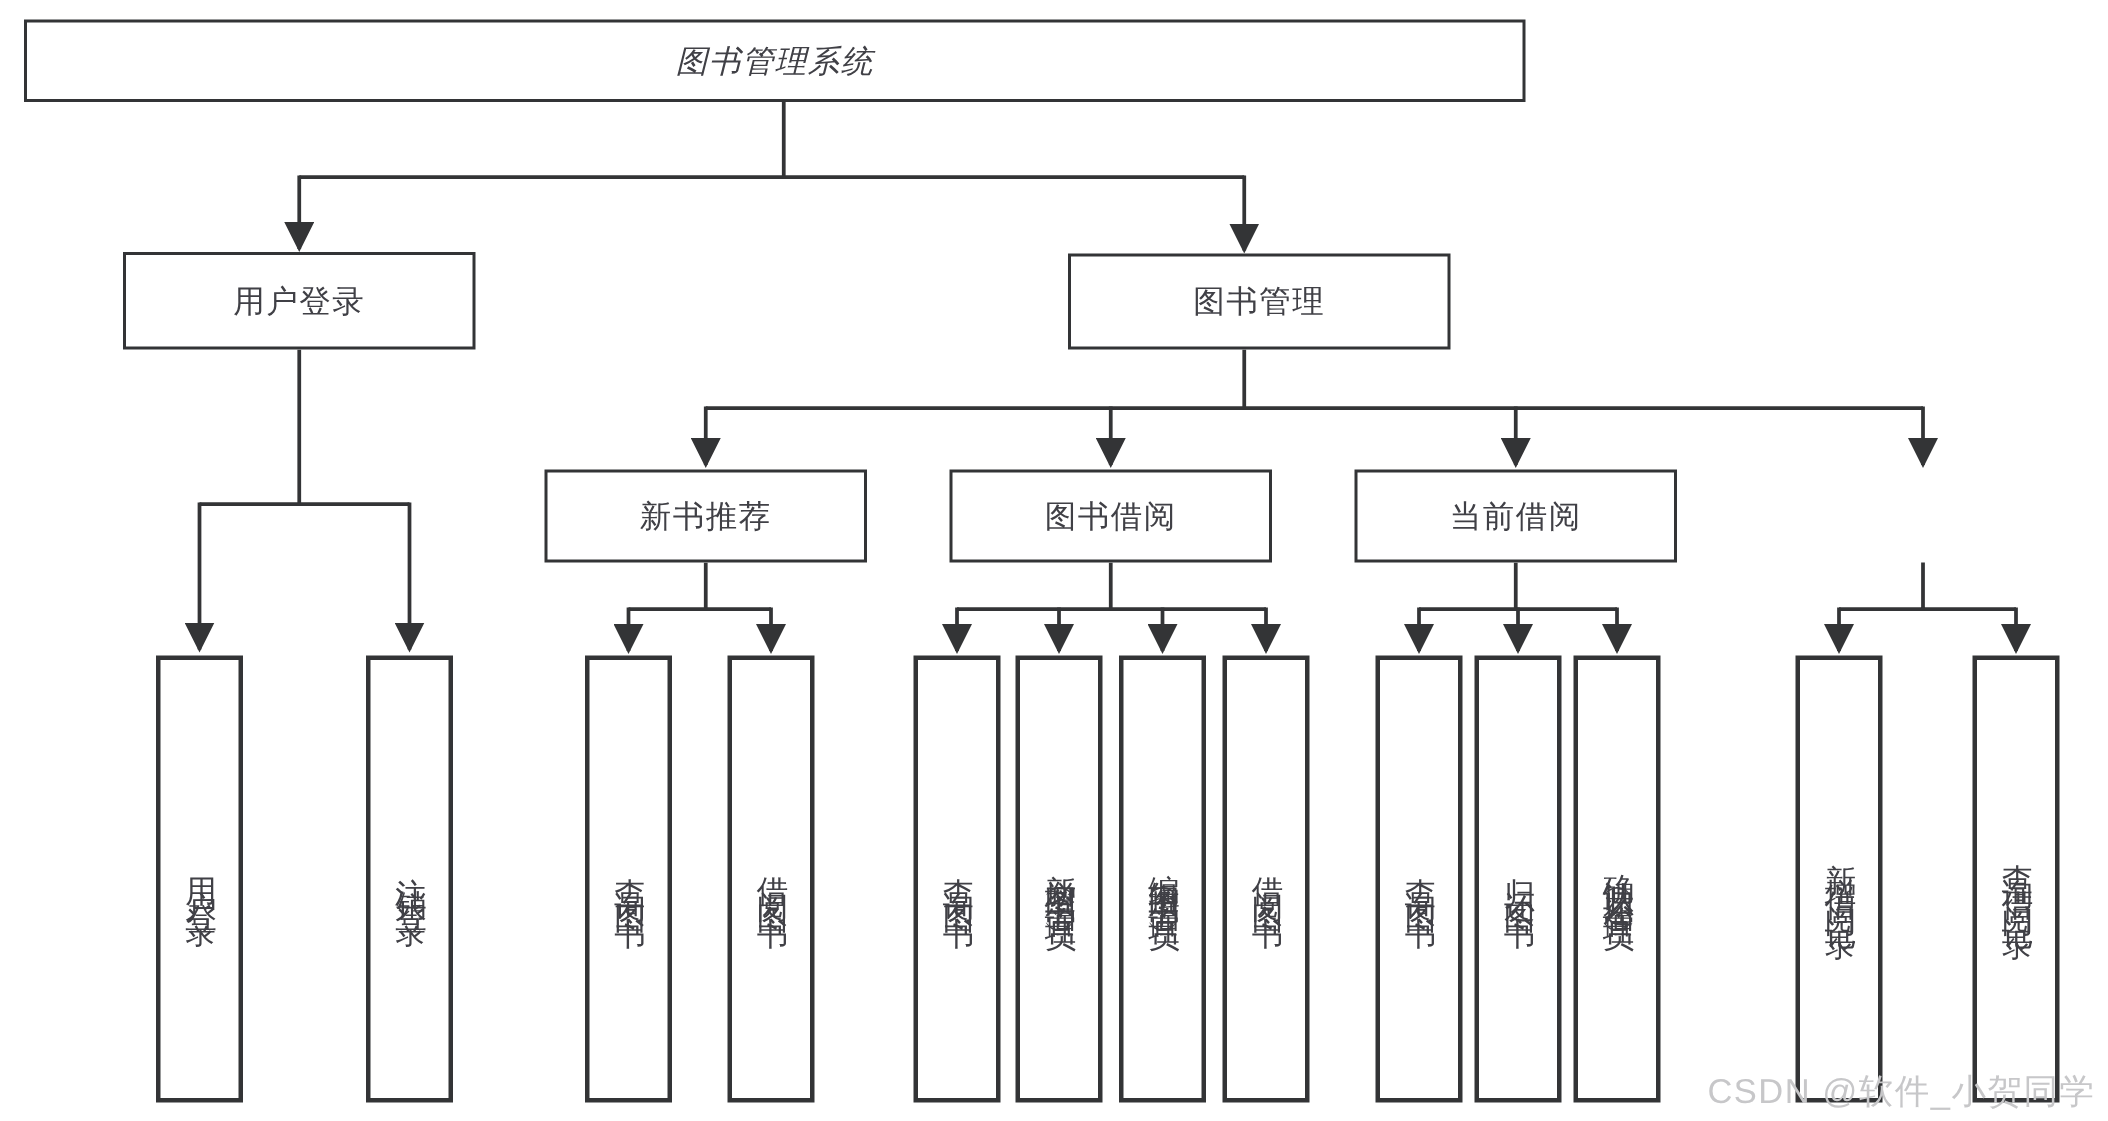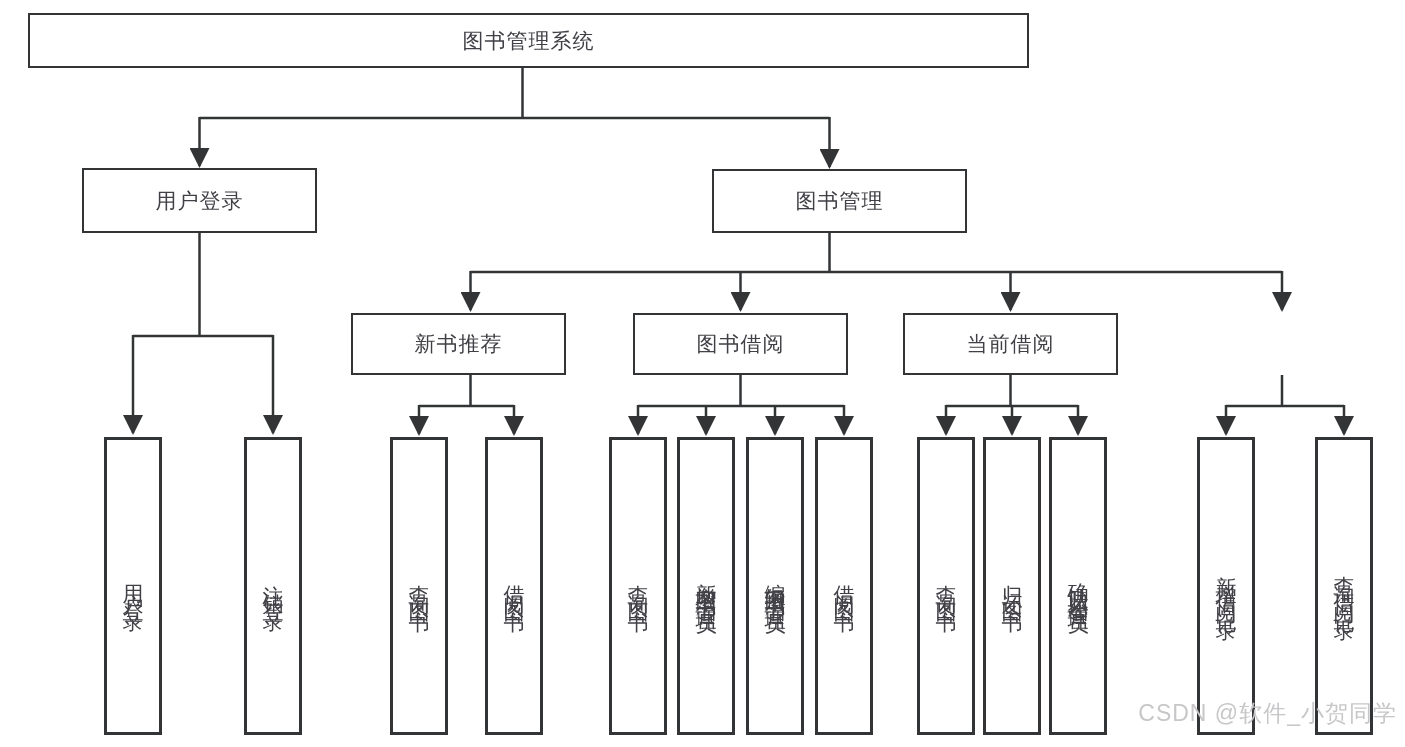--- a/index.html
+++ b/index.html
@@ -24,39 +24,39 @@
     display: flex;
     align-items: center;
     justify-content: center;
     color: #404046;
     font-size: 21px;
     letter-spacing: 1px;
     z-index: 2;
     text-align: center;
     white-space: nowrap;
   }
-  .root  { left: 28px;  top: 13px;  width: 1001px; height: 55px; }
+  .root  { left: 16px;  top: 13px;  width: 1001px; height: 55px; font-style: italic; }
   .lvl2a { left: 82px;  top: 168px; width: 235px;  height: 65px; }
   .lvl2b { left: 712px; top: 169px; width: 255px;  height: 64px; }
   .lvl3  { top: 313px; height: 62px; width: 215px; }
   .leaf {
     top: 437px;
     width: 58px;
     height: 298px;
     border-width: 3px;
     writing-mode: vertical-rl;
     text-orientation: mixed;
     letter-spacing: 9px;
     white-space: normal;
   }
   .leaf.long { letter-spacing: 4.5px; }
   .watermark {
     position: absolute;
     right: 8px;
-    bottom: 18px;
+    bottom: 4px;
     z-index: 3;
     font-size: 23px;
     color: #c7c7c9;
     letter-spacing: 1px;
   }
 </style>
 </head>
 <body>
 
 <div class="stage">
@@ -102,21 +102,21 @@
       <path d="M1226,405 V434" marker-end="url(#arr)"></path>
       <path d="M1344,405 V434" marker-end="url(#arr)"></path>
     </g>
   </svg>
 
   <div class="node root">图书管理系统</div>
 
   <div class="node lvl2a">用户登录</div>
   <div class="node lvl2b">图书管理</div>
 
-  <div class="node lvl3" style="left:351px;">新书推荐</div>
+  <div class="node lvl3" style="left:363px;">新书推荐</div>
   <div class="node lvl3" style="left:903px;">当前借阅</div>
   <div class="node lvl3" style="left:633px;">图书借阅</div>
 
   <div class="node leaf" style="left:104px;">用户登录</div>
   <div class="node leaf" style="left:244px;">注销登录</div>
 
   <div class="node leaf" style="left:390px;">查询图书</div>
   <div class="node leaf" style="left:485px;">借阅图书</div>
 
   <div class="node leaf" style="left:609px;">查询图书</div>

